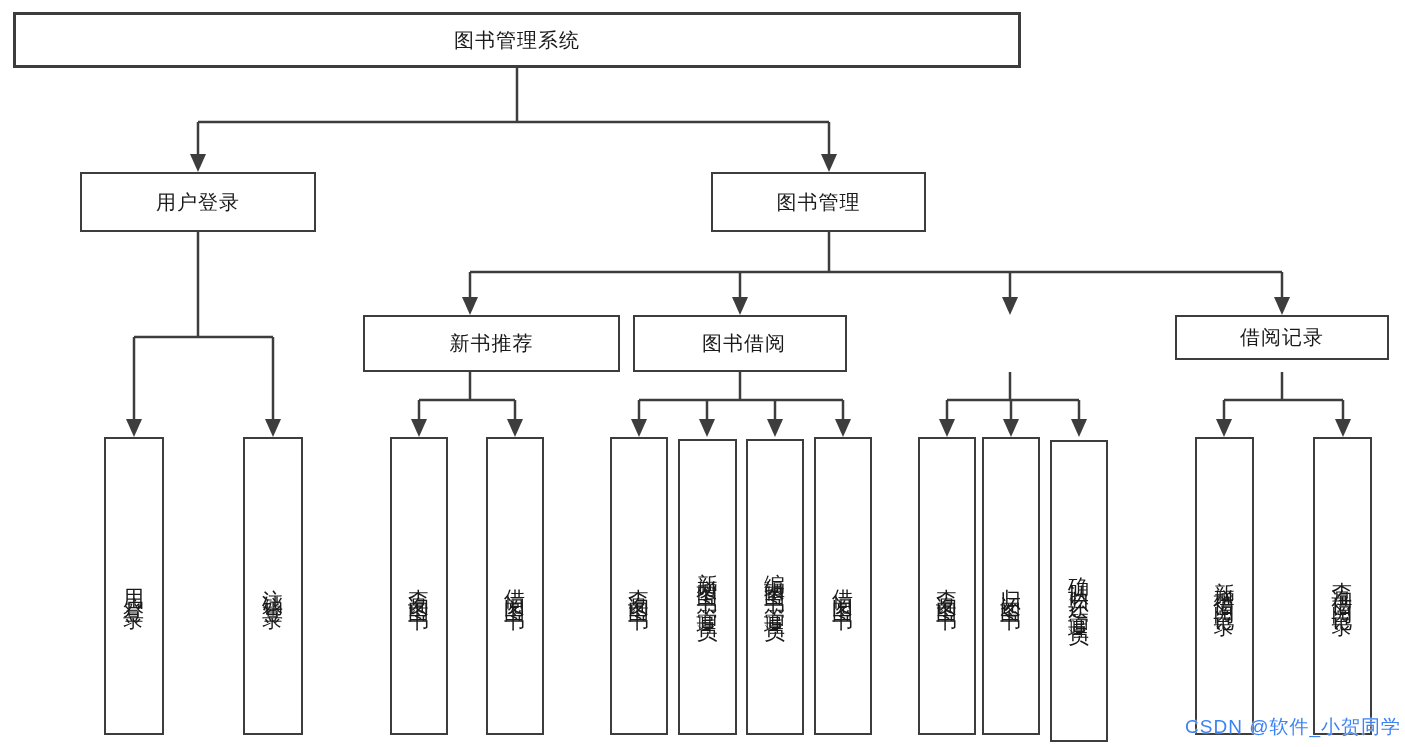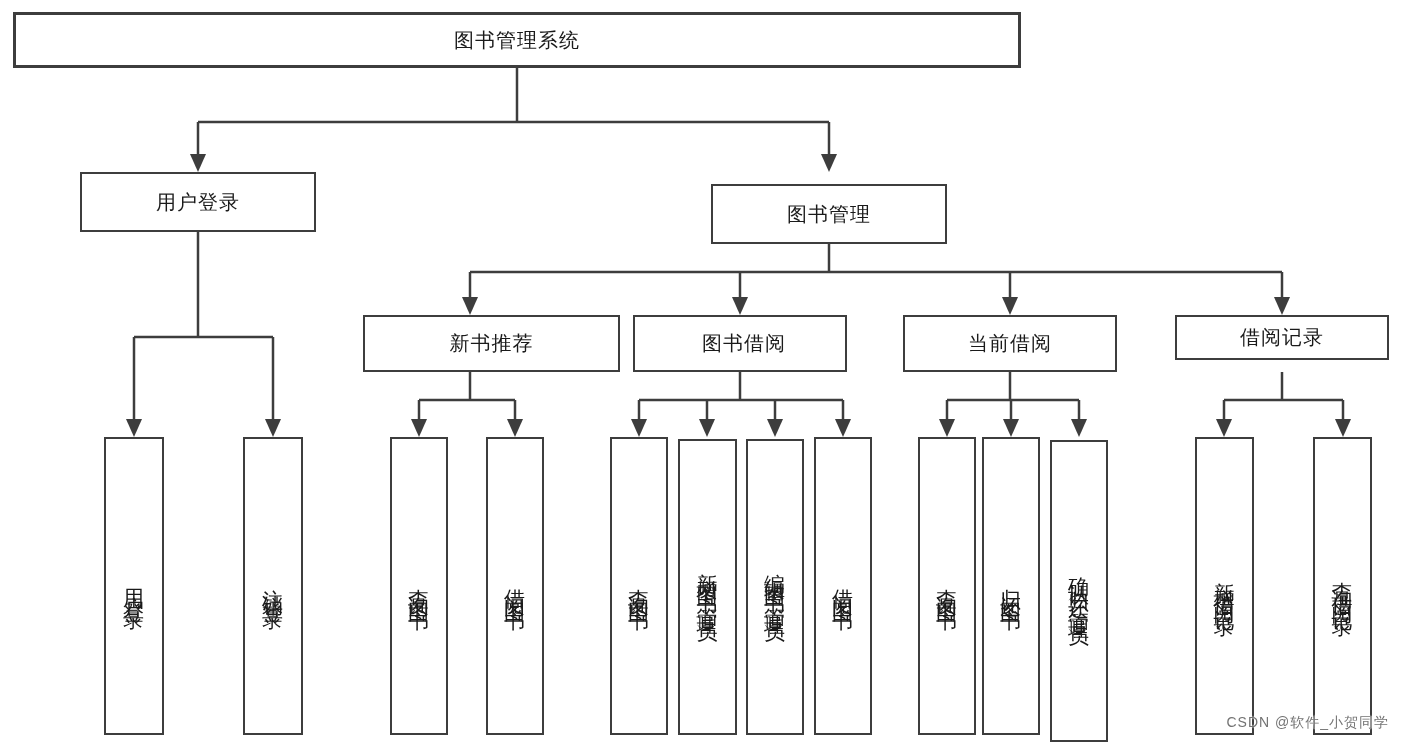--- a/index.html
+++ b/index.html
@@ -24,23 +24,23 @@
   .node-v span{
     writing-mode:vertical-rl;
     text-orientation:mixed;
     font-size:21px;
     letter-spacing:7px;
     line-height:1;
     white-space:nowrap;
   }
   .watermark{
     position:absolute;
-    right:16px;top:714px;
-    font-size:14px;
-    color:#737373;
+    right:4px;top:714px;
+    font-size:19px;
+    color:#3b82f6;
     text-shadow:0 0 2px #ffffff,0 0 1px #ffffff;
     letter-spacing:1px;
     z-index:5;
     white-space:nowrap;
   }
 </style>
 </head>
 <body>
 
 <div id="canvas">
@@ -123,32 +123,29 @@
     </g>
   </svg>
 
   <div class="node node-h node-root" style="left:13px;top:12px;width:1008px;height:56px;text-align:right;">
     <span>图书管理系统</span>
   </div>
 
   <div class="node node-h" style="left:80px;top:172px;width:236px;height:60px;">
     <span>用户登录</span>
   </div>
-  <div class="node node-h" style="left:711px;top:184px;width:236px;height:60px;text-align:center;">
+  <div class="node node-h" style="left:711px;top:172px;width:215px;height:60px;text-align:center;">
     <span>图书管理</span>
   </div>
 
   <div class="node node-h" style="left:363px;top:315px;width:257px;height:57px;">
     <span>新书推荐</span>
   </div>
   <div class="node node-h" style="left:633px;top:315px;width:214px;height:57px;padding-left:8px;">
     <span>图书借阅</span>
-  </div>
-  <div class="node node-h" style="left:903px;top:315px;width:214px;height:57px;">
-    <span>当前借阅</span>
   </div>
   <div class="node node-h" style="left:1175px;top:315px;width:214px;height:45px;">
     <span>借阅记录</span>
   </div>
 
   <div class="node node-v" style="left:104px;top:437px;width:60px;height:298px;">
     <span>用户登录</span>
   </div>
   <div class="node node-v" style="left:243px;top:437px;width:60px;height:298px;">
     <span>注销登录</span>

